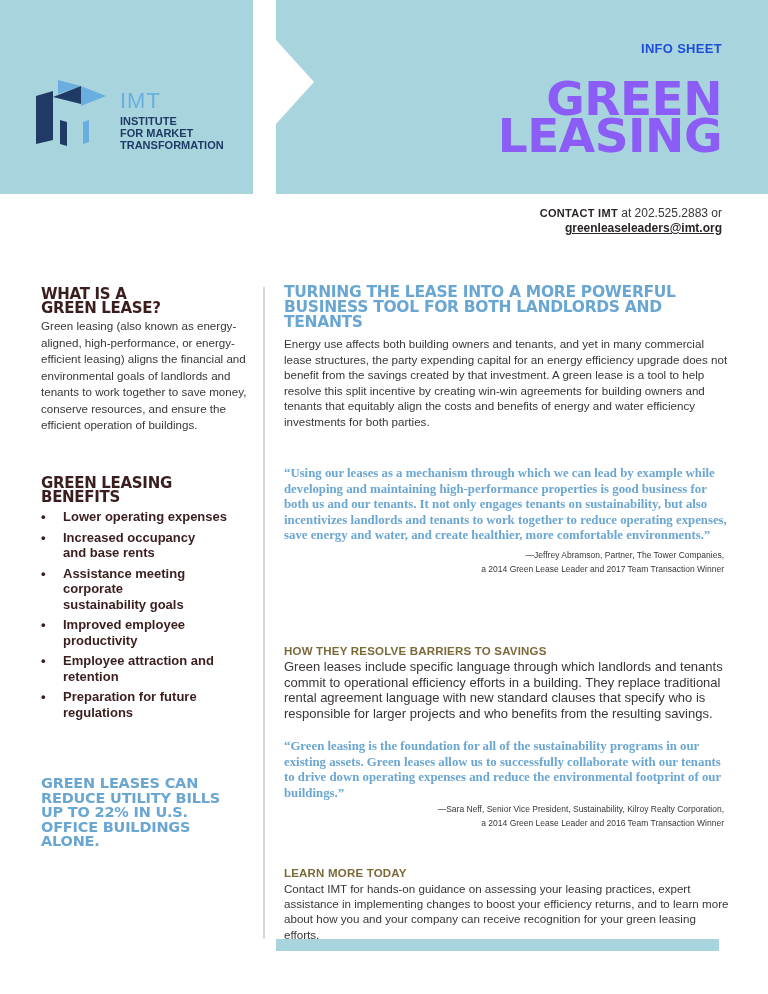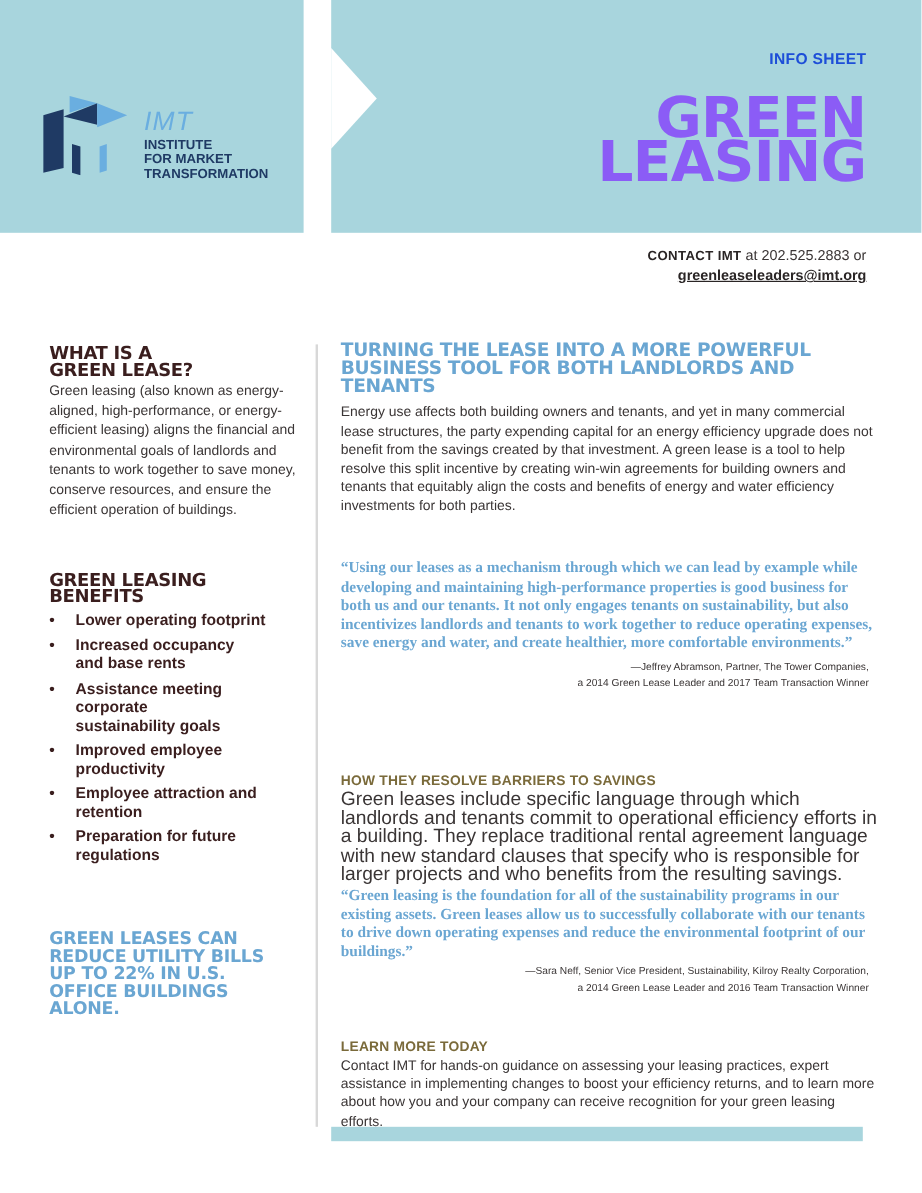--- a/index.html
+++ b/index.html
@@ -6,21 +6,21 @@
   html, body { width: 768px; height: 994px; background: #ffffff; overflow: hidden; }
   body { position: relative; font-family: "Liberation Sans", sans-serif; color: #3a3535; }
 
   .hdr-left { position: absolute; left: 0; top: 0; width: 253px; height: 194px; background: #a8d5dd; }
   .hdr-right { position: absolute; left: 276px; top: 0; width: 492px; height: 194px; background: #a8d5dd; }
   .hdr-notch { position: absolute; left: 276px; top: 40px; width: 0; height: 0;
     border-top: 42px solid transparent; border-bottom: 42px solid transparent; border-left: 38px solid #ffffff; }
 
   .logo { position: absolute; left: 36px; top: 80px; width: 70px; height: 66px; }
   .logo-text { position: absolute; left: 120px; top: 90px; }
-  .logo-imt { font-size: 22px; color: #6aaee0; letter-spacing: 1px; line-height: 22px; font-weight: normal; font-style: italic; }
+  .logo-imt { font-size: 22px; color: #6aaee0; letter-spacing: 1px; line-height: 22px; font-weight: normal; }
   .logo-sub { font-size: 11px; color: #1f3a64; line-height: 12px; font-weight: bold; margin-top: 3px; }
 
   .info-sheet { position: absolute; right: 46px; top: 41px; font-size: 13px; font-weight: bold; color: #1d4ed8; letter-spacing: 0.3px; }
   .title { position: absolute; right: 46px; top: 80px; text-align: right; font-size: 47px; font-weight: 900; color: #8b5cf6; line-height: 37px; letter-spacing: -0.5px; font-family: "DejaVu Sans", sans-serif; }
 
   .contact { position: absolute; right: 46px; top: 206px; text-align: right; font-size: 12px; color: #3a3535; line-height: 15px; }
   .contact-label { font-weight: bold; font-size: 11px; letter-spacing: 0.3px; color: #2a2525; }
   .contact-email { font-weight: bold; text-decoration: underline; color: #2a2525; }
 
   .divider-v { position: absolute; left: 263px; top: 287px; width: 2px; height: 652px; background: #d8d8d8; }
@@ -85,21 +85,21 @@
   </div>
   <p class="body-txt" style="margin-top:3px;">Green leasing (also known as energy-aligned, high-performance, or energy-efficient leasing) aligns the financial and environmental goals of landlords and tenants to work together to save money, conserve resources, and ensure the efficient operation of buildings.</p>
 </div>
 
 <div class="left-col" style="top:476px;">
   <div class="h-dark">
     <div>GREEN LEASING</div>
     <div>BENEFITS</div>
   </div>
   <ul class="benefits">
-    <li><span class="bullet">•</span><span>Lower operating footprint</span></li>
+    <li><span class="bullet">•</span><span>Lower operating expenses</span></li>
     <li style="width:160px;"><span class="bullet">•</span><span>Increased occupancy and base rents</span></li>
     <li style="width:168px;"><span class="bullet">•</span><span>Assistance meeting corporate sustainability goals</span></li>
     <li style="width:190px;"><span class="bullet">•</span><span>Improved employee productivity</span></li>
     <li style="width:190px;"><span class="bullet">•</span><span>Employee attraction and retention</span></li>
     <li style="width:170px;"><span class="bullet">•</span><span>Preparation for future regulations</span></li>
   </ul>
 </div>
 
 <div class="left-col" style="top:776px; width:185px;">
   <div class="stat">GREEN LEASES CAN REDUCE UTILITY BILLS UP TO 22% IN U.S. OFFICE BUILDINGS ALONE.</div>
@@ -113,21 +113,21 @@
 <div class="right-col" style="top:466px;">
   <p class="quote">“Using our leases as a mechanism through which we can lead by example while developing and maintaining high-performance properties is good business for both us and our tenants. It not only engages tenants on sustainability, but also incentivizes landlords and tenants to work together to reduce operating expenses, save energy and water, and create healthier, more comfortable environments.”</p>
   <div class="attrib" style="margin-top:4px;">
     <div>—Jeffrey Abramson, Partner, The Tower Companies,</div>
     <div>a 2014 Green Lease Leader and 2017 Team Transaction Winner</div>
   </div>
 </div>
 
 <div class="right-col" style="top:624px;">
   <div class="h-olive">HOW THEY RESOLVE BARRIERS TO SAVINGS</div>
-  <p class="body-txt" style="font-size:16px; line-height:15.5px;">Green leases include specific language through which landlords and tenants commit to operational efficiency efforts in a building. They replace traditional rental agreement language with new standard clauses that specify who is responsible for larger projects and who benefits from the resulting savings.</p>
+  <p class="body-txt" style="font-size:13px; line-height:15.5px;">Green leases include specific language through which landlords and tenants commit to operational efficiency efforts in a building. They replace traditional rental agreement language with new standard clauses that specify who is responsible for larger projects and who benefits from the resulting savings.</p>
 </div>
 
 <div class="right-col" style="top:739px;">
   <p class="quote">“Green leasing is the foundation for all of the sustainability programs in our existing assets. Green leases allow us to successfully collaborate with our tenants to drive down operating expenses and reduce the environmental footprint of our buildings.”</p>
   <div class="attrib" style="margin-top:1px;">
     <div>—Sara Neff, Senior Vice President, Sustainability, Kilroy Realty Corporation,</div>
     <div>a 2014 Green Lease Leader and 2016 Team Transaction Winner</div>
   </div>
 </div>
 

